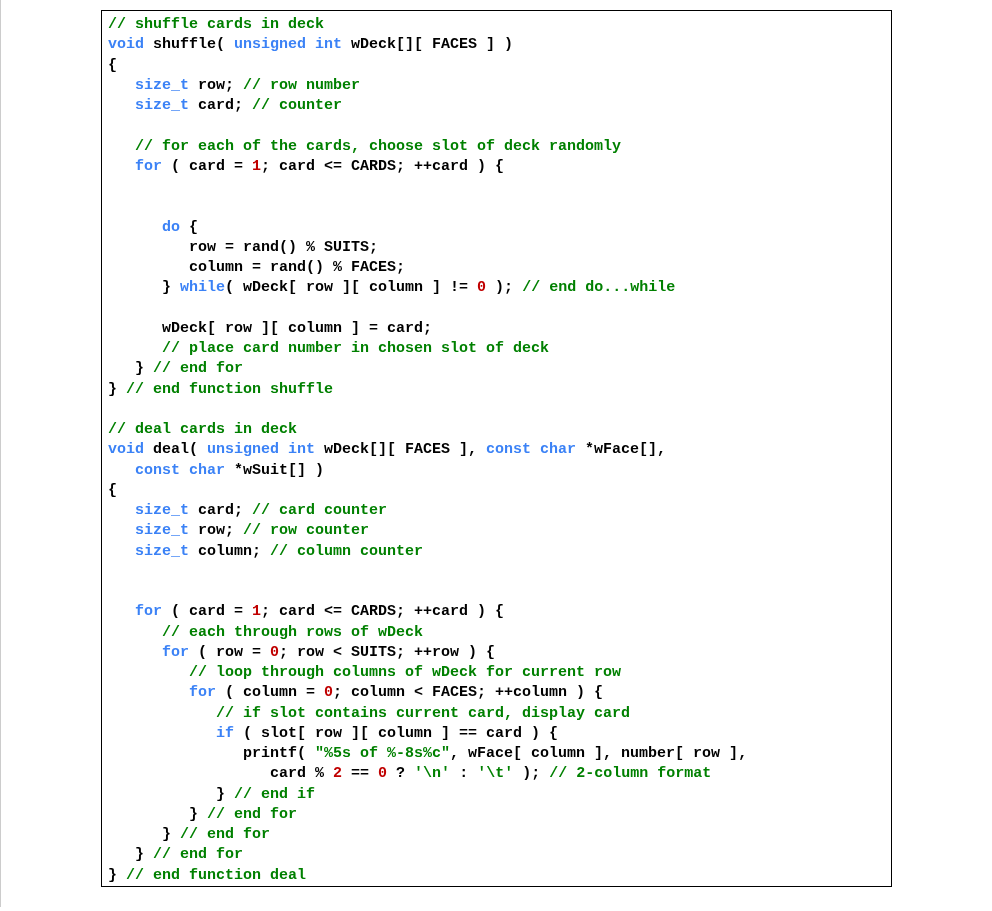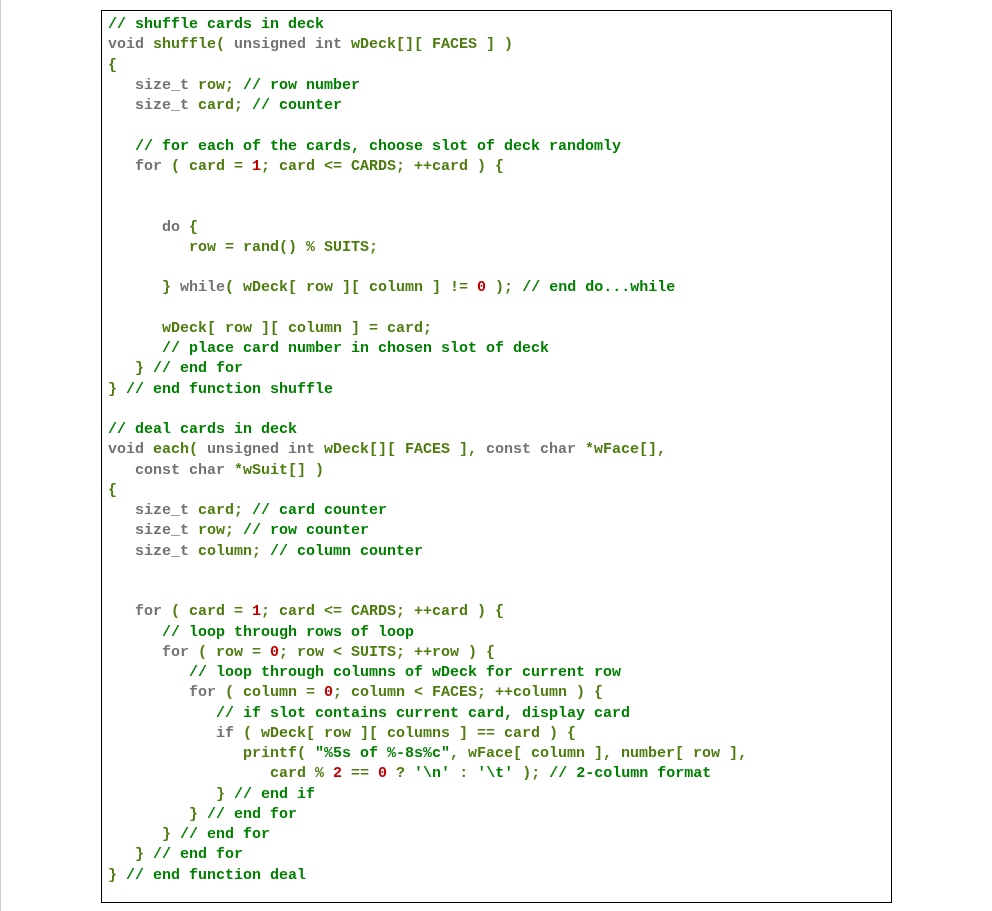--- a/index.html
+++ b/index.html
@@ -14,74 +14,74 @@
   .page {
     width: 992px;
     box-sizing: border-box;
     padding: 10px 0 20px 0;
     background: #fff;
     border-left: 1px solid #ccc;
   }
   .code-box {
     margin: 0 100px 0 100px;
     border: 1.5px solid #000;
-    padding: 4px 6px 16px 6px;
+    padding: 4px 6px 0 6px;
     background: #fff;
     color: #000;
   }
   .line {
     white-space: pre;
   }
-  .kw  { color: #737373; text-align: right; }     
+  .kw  { color: #3b82f6; text-align: right; }     
   .cm  { color: #008000; }     
   .str { color: #008000; }     
   .num { color: #c00000; }     
-  .id  { color: #4d7c0f; }        
+  .id  { color: #000000; }        
 </style>
 </head>
 <body>
 
 <div class="page">
   <div class="code-box" id="code-block">
       <div class="line"><span class="cm">// shuffle cards in deck</span></div>
       <div class="line"><span class="kw">void</span><span class="id"> shuffle( </span><span class="kw">unsigned int</span><span class="id"> wDeck[][ FACES ] )</span></div>
       <div class="line"><span class="id">{</span></div>
       <div class="line"><span>   </span><span class="kw">size_t</span><span class="id"> row; </span><span class="cm">// row number</span></div>
       <div class="line"><span>   </span><span class="kw">size_t</span><span class="id"> card; </span><span class="cm">// counter</span></div>
       <div class="line">&nbsp;</div>
       <div class="line"><span>   </span><span class="cm">// for each of the cards, choose slot of deck randomly</span></div>
       <div class="line"><span>   </span><span class="kw">for</span><span class="id"> ( card = </span><span class="num">1</span><span class="id">; card &lt;= CARDS; ++card ) {</span></div>
       <div class="line">&nbsp;</div>
       <div class="line"><span>      </span></div>
       <div class="line"><span>      </span><span class="kw">do</span><span class="id"> {</span></div>
       <div class="line"><span>         </span><span class="id">row = rand() % SUITS;</span></div>
-      <div class="line"><span>         </span></div>
+      <div class="line"><span>         </span><span class="id">column = rand() % FACES;</span></div>
       <div class="line"><span>      </span><span class="id">} </span><span class="kw">while</span><span class="id">( wDeck[ row ][ column ] != </span><span class="num">0</span><span class="id"> ); </span><span class="cm">// end do...while</span></div>
       <div class="line">&nbsp;</div>
       <div class="line"><span>      </span><span class="id">wDeck[ row ][ column ] = card;</span></div>
       <div class="line"><span>      </span><span class="cm">// place card number in chosen slot of deck</span></div>
       <div class="line"><span>   </span><span class="id">} </span><span class="cm">// end for</span></div>
       <div class="line"><span class="id">} </span><span class="cm">// end function shuffle</span></div>
       <div class="line">&nbsp;</div>
       <div class="line"><span class="cm">// deal cards in deck</span></div>
-      <div class="line"><span class="kw">void</span><span class="id"> each( </span><span class="kw">unsigned int</span><span class="id"> wDeck[][ FACES ], </span><span class="kw">const char</span><span class="id"> *wFace[],</span></div>
+      <div class="line"><span class="kw">void</span><span class="id"> deal( </span><span class="kw">unsigned int</span><span class="id"> wDeck[][ FACES ], </span><span class="kw">const char</span><span class="id"> *wFace[],</span></div>
       <div class="line"><span>   </span><span class="kw">const char</span><span class="id"> *wSuit[] )</span></div>
       <div class="line"><span class="id">{</span></div>
       <div class="line"><span>   </span><span class="kw">size_t</span><span class="id"> card; </span><span class="cm">// card counter</span></div>
       <div class="line"><span>   </span><span class="kw">size_t</span><span class="id"> row; </span><span class="cm">// row counter</span></div>
       <div class="line"><span>   </span><span class="kw">size_t</span><span class="id"> column; </span><span class="cm">// column counter</span></div>
       <div class="line">&nbsp;</div>
       <div class="line"><span>   </span></div>
       <div class="line"><span>   </span><span class="kw">for</span><span class="id"> ( card = </span><span class="num">1</span><span class="id">; card &lt;= CARDS; ++card ) {</span></div>
-      <div class="line"><span>      </span><span class="cm">// loop through rows of loop</span></div>
+      <div class="line"><span>      </span><span class="cm">// each through rows of wDeck</span></div>
       <div class="line"><span>      </span><span class="kw">for</span><span class="id"> ( row = </span><span class="num">0</span><span class="id">; row &lt; SUITS; ++row ) {</span></div>
       <div class="line"><span>         </span><span class="cm">// loop through columns of wDeck for current row</span></div>
       <div class="line"><span>         </span><span class="kw">for</span><span class="id"> ( column = </span><span class="num">0</span><span class="id">; column &lt; FACES; ++column ) {</span></div>
       <div class="line"><span>            </span><span class="cm">// if slot contains current card, display card</span></div>
-      <div class="line"><span>            </span><span class="kw">if</span><span class="id"> ( wDeck[ row ][ columns ] == card ) {</span></div>
+      <div class="line"><span>            </span><span class="kw">if</span><span class="id"> ( slot[ row ][ column ] == card ) {</span></div>
       <div class="line"><span>               </span><span class="id">printf( </span><span class="str">"%5s of %-8s%c"</span><span class="id">, wFace[ column ], number[ row ],</span></div>
       <div class="line"><span>                  </span><span class="id">card % </span><span class="num">2</span><span class="id"> == </span><span class="num">0</span><span class="id"> ? </span><span class="str">'\n'</span><span class="id"> : </span><span class="str">'\t'</span><span class="id"> ); </span><span class="cm">// 2-column format</span></div>
       <div class="line"><span>            </span><span class="id">} </span><span class="cm">// end if</span></div>
       <div class="line"><span>         </span><span class="id">} </span><span class="cm">// end for</span></div>
       <div class="line"><span>      </span><span class="id">} </span><span class="cm">// end for</span></div>
       <div class="line"><span>   </span><span class="id">} </span><span class="cm">// end for</span></div>
       <div class="line"><span class="id">} </span><span class="cm">// end function deal</span></div>
     </div>
 </div>
 

